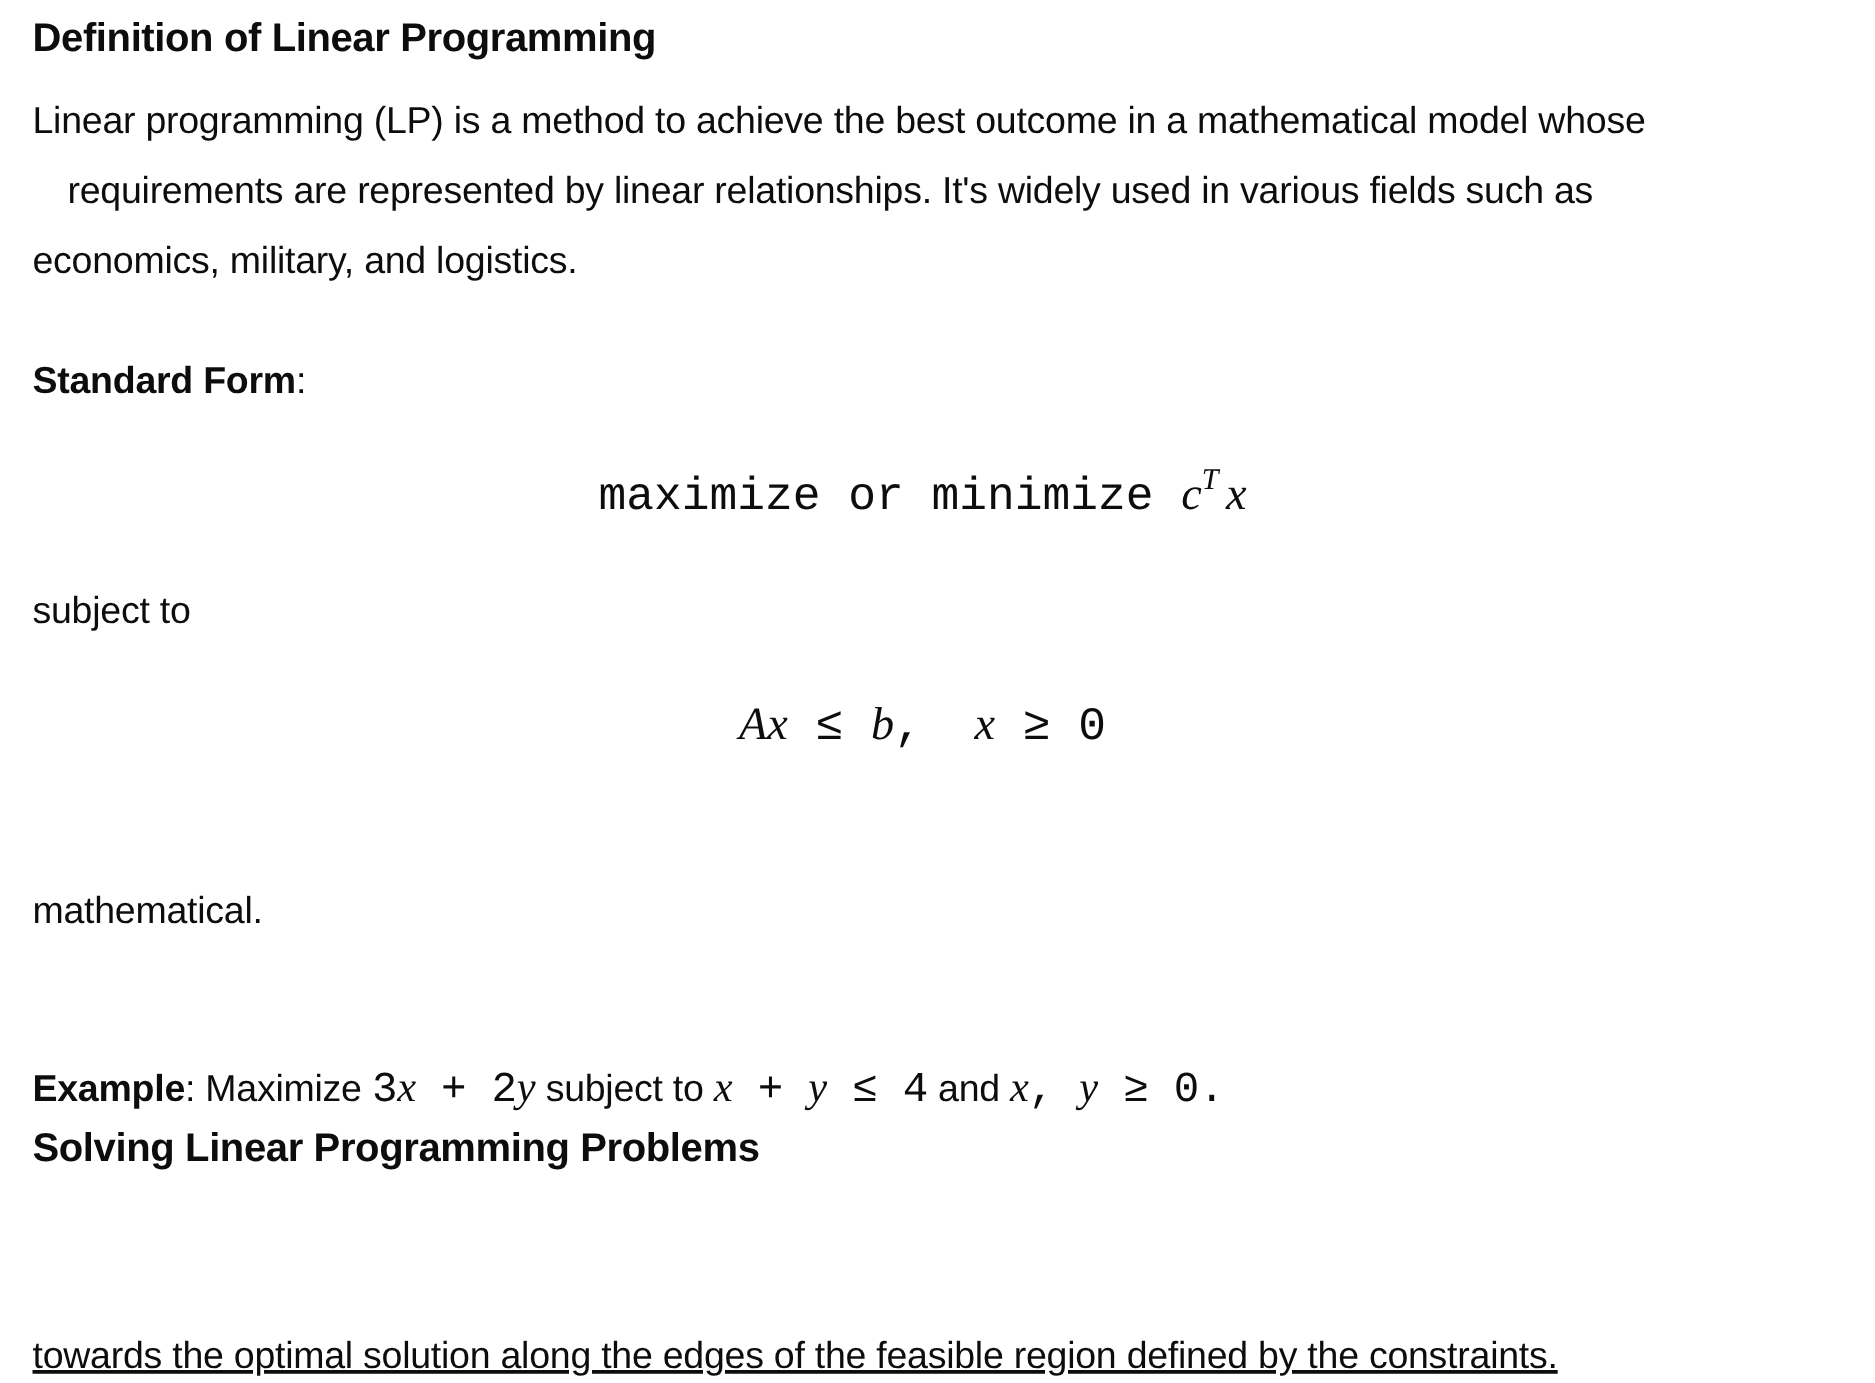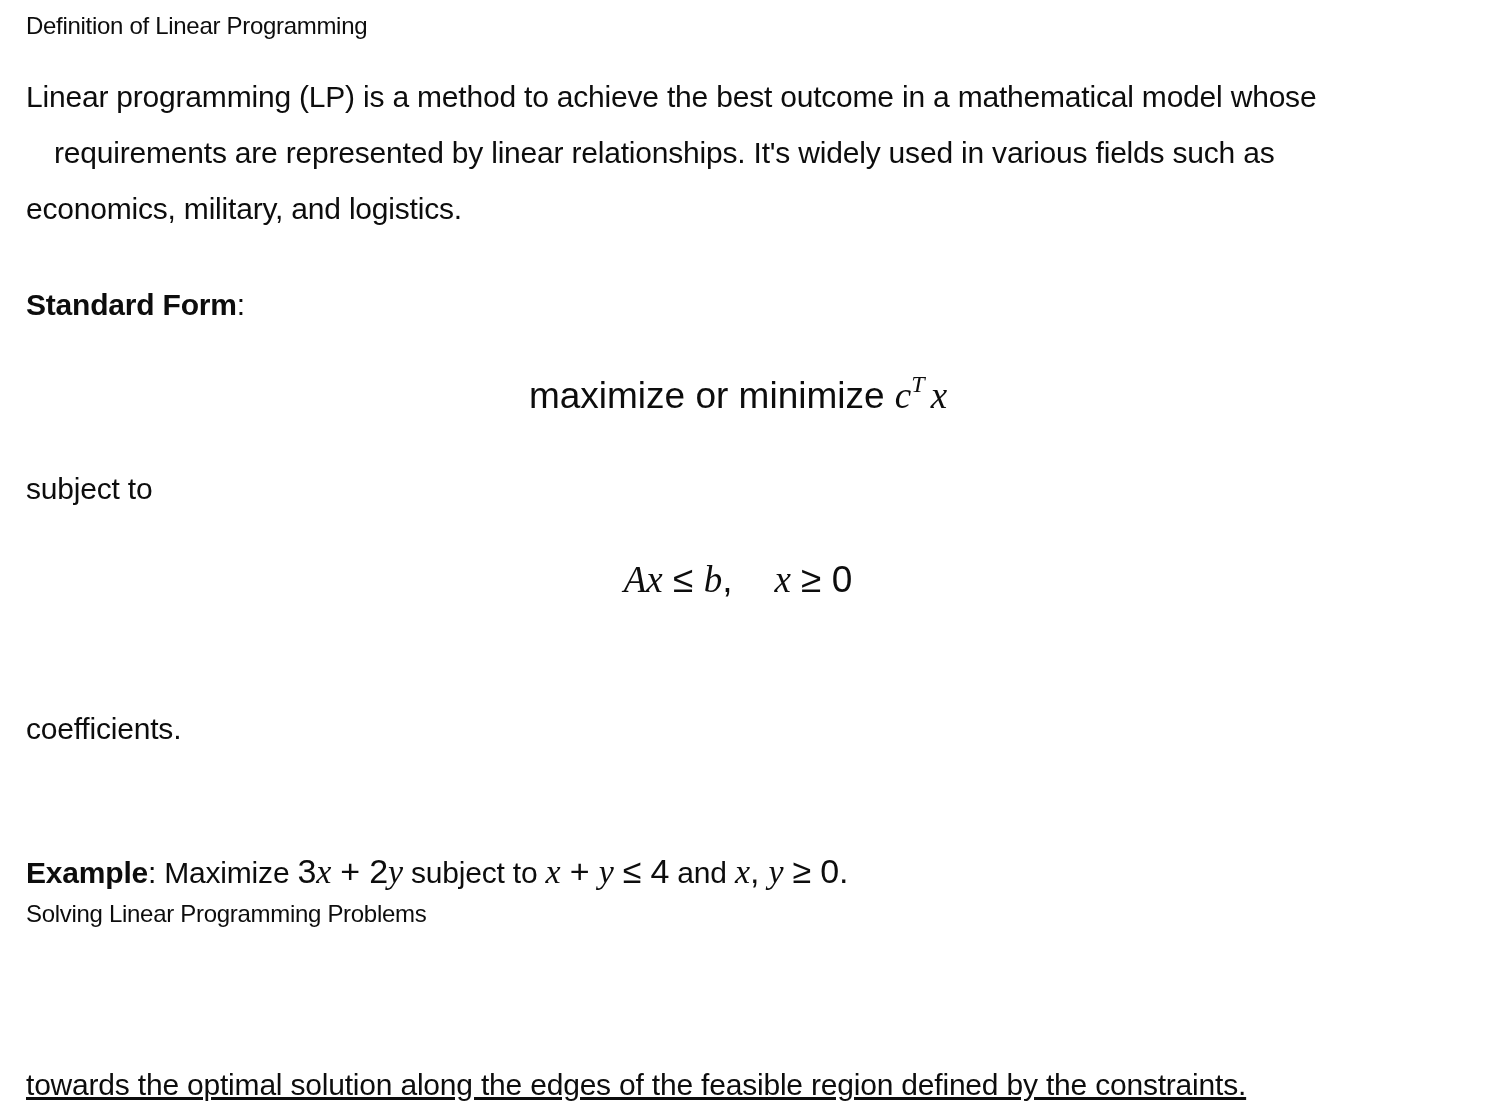--- a/index.html
+++ b/index.html
@@ -1,22 +1,22 @@
 <!DOCTYPE html>
 <html><head>
 <meta charset="utf-8">
 <style>
   html, body { margin: 0; padding: 0; background: #ffffff; }
   body { width: 1500px; height: 1106px; overflow: hidden; color: #0d0d0d; font-family: "Liberation Sans", sans-serif; }
   .doc { position: relative; width: 1500px; height: 1106px; }
   .abs { position: absolute; left: 26px; white-space: nowrap; }
-  .h { font-weight: normal; font-size: 24px; letter-spacing: -0.3px; }
+  .h { font-weight: bold; font-size: 32px; letter-spacing: -0.3px; }
   .p { font-size: 30px; letter-spacing: -0.2px; }
   .mi { font-family: "Liberation Serif", "DejaVu Serif", serif; font-style: italic; }
-  .mr { font-family: Liberation Sans, sans-serif; font-style: normal; }
+  .mr { font-family: Liberation Mono, monospace; font-style: normal; }
   .center { position: absolute; left: 0; width: 1476px; text-align: center; font-family: "Liberation Serif", "DejaVu Serif", serif; font-size: 37px; }
   sup { font-size: 24px; vertical-align: 16px; line-height: 0; }
   .gap { display: inline-block; width: 42px; }
 </style>
 </head>
 <body>
 
 <div class="doc">
 
   <div class="abs h" style="top:12px;">Definition of Linear Programming</div>
@@ -32,21 +32,21 @@
   <div class="center" style="top:374px;">
     <span class="mr">maximize or minimize </span><span class="mi">c</span><sup class="mi">T</sup><span class="mi" style="margin-left:6px;">x</span>
   </div>
 
   <div class="abs p" style="top:472px;">subject to</div>
 
   <div class="center" style="top:558px;">
     <span class="mi">A</span><span class="mi">x</span><span class="mr"> ≤ </span><span class="mi">b</span><span class="mr">,</span><span class="gap"></span><span class="mi">x</span><span class="mr"> ≥ </span><span class="mr">0</span>
   </div>
 
-  <div class="abs p" style="top:712px;">coefficients.</div>
+  <div class="abs p" style="top:712px;">mathematical.</div>
 
   <div class="abs p" style="top:808px;margin-top:44px;">
     <b>Example</b><span>: </span><span>Maximize </span><span class="mr" style="font-size:34px;">3</span><span class="mi" style="font-size:34px;">x</span><span class="mr" style="font-size:34px;"> + </span><span class="mr" style="font-size:34px;">2</span><span class="mi" style="font-size:34px;">y</span><span> subject to </span><span class="mi" style="font-size:34px;">x</span><span class="mr" style="font-size:34px;"> + </span><span class="mi" style="font-size:34px;">y</span><span class="mr" style="font-size:34px;"> ≤ </span><span class="mr" style="font-size:34px;">4</span><span> and </span><span class="mi" style="font-size:34px;">x</span><span class="mr" style="font-size:34px;">, </span><span class="mi" style="font-size:34px;">y</span><span class="mr" style="font-size:34px;"> ≥ </span><span class="mr" style="font-size:34px;">0</span><span class="mr" style="font-size:34px;">.</span>
   </div>
 
   <div class="abs h" style="top:900px;">Solving Linear Programming Problems</div>
 
   <div class="abs p" style="top:1068px;text-decoration:underline;">towards the optimal solution along the edges of the feasible region defined by the constraints.</div>
 
 </div>

